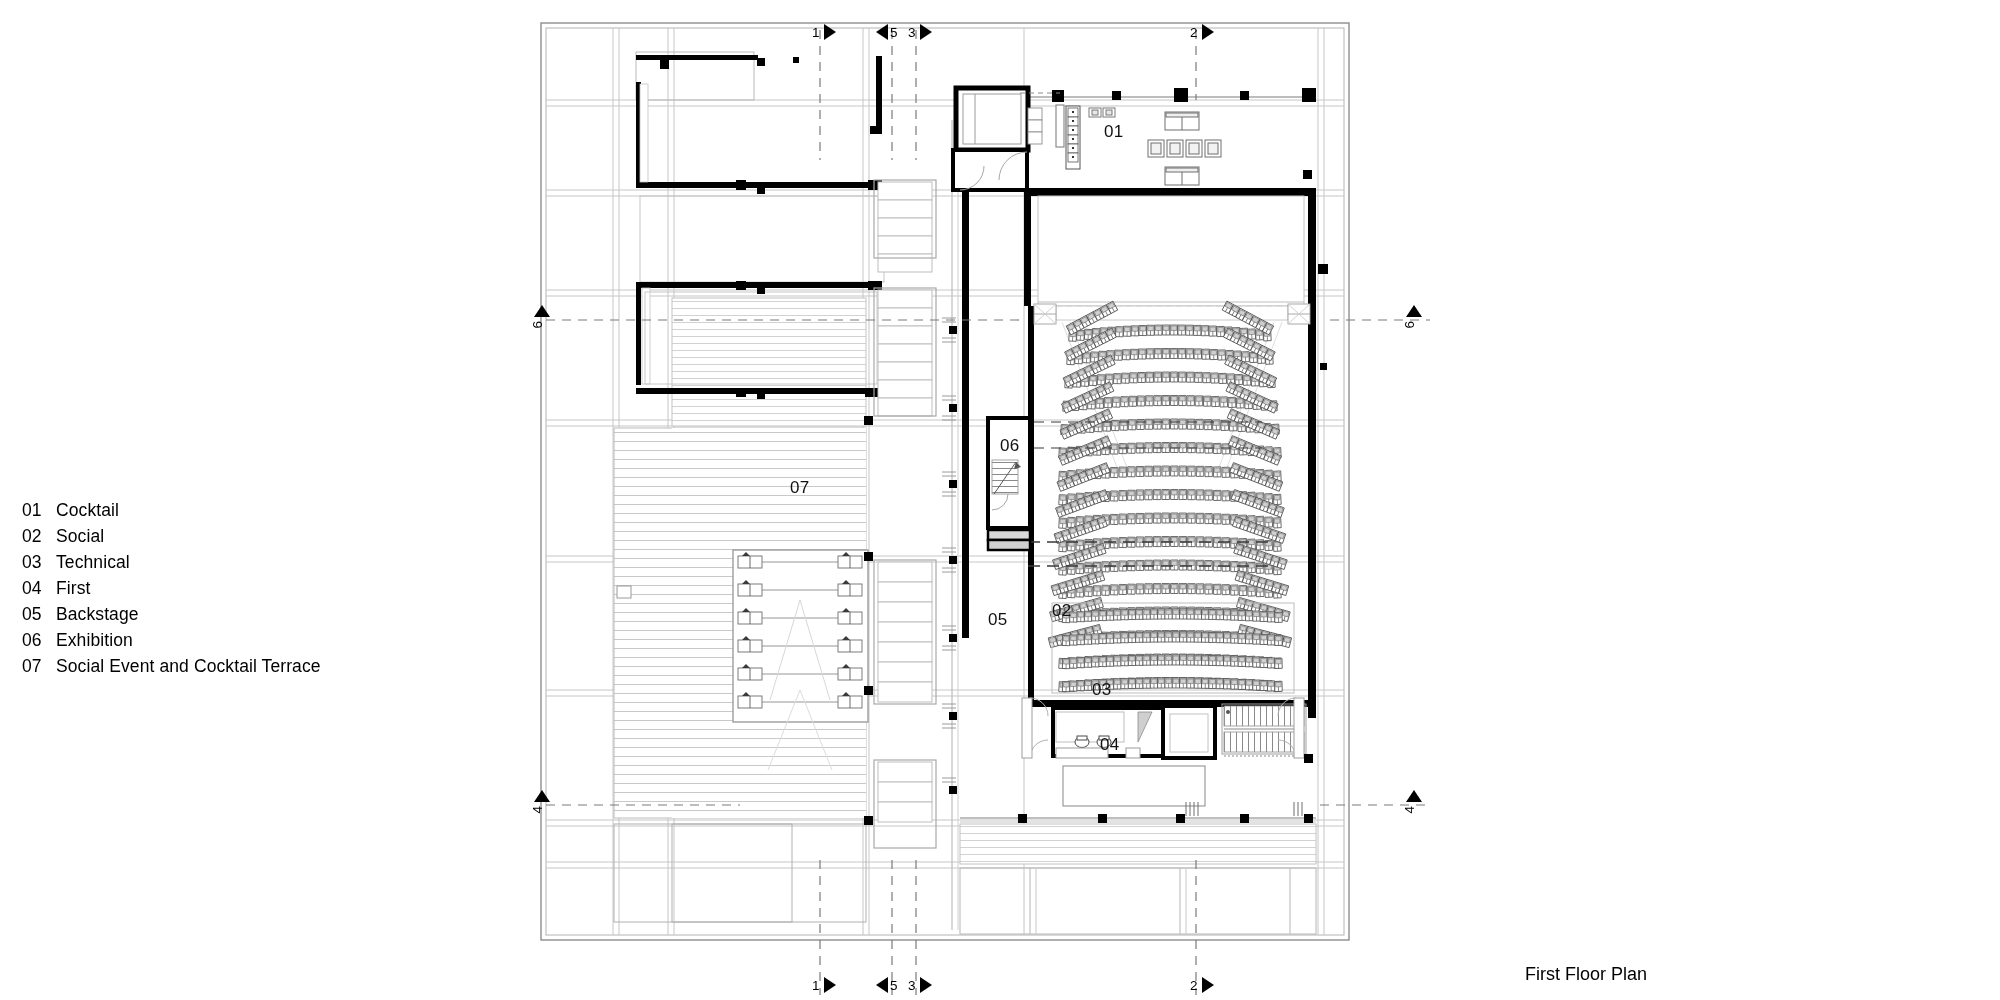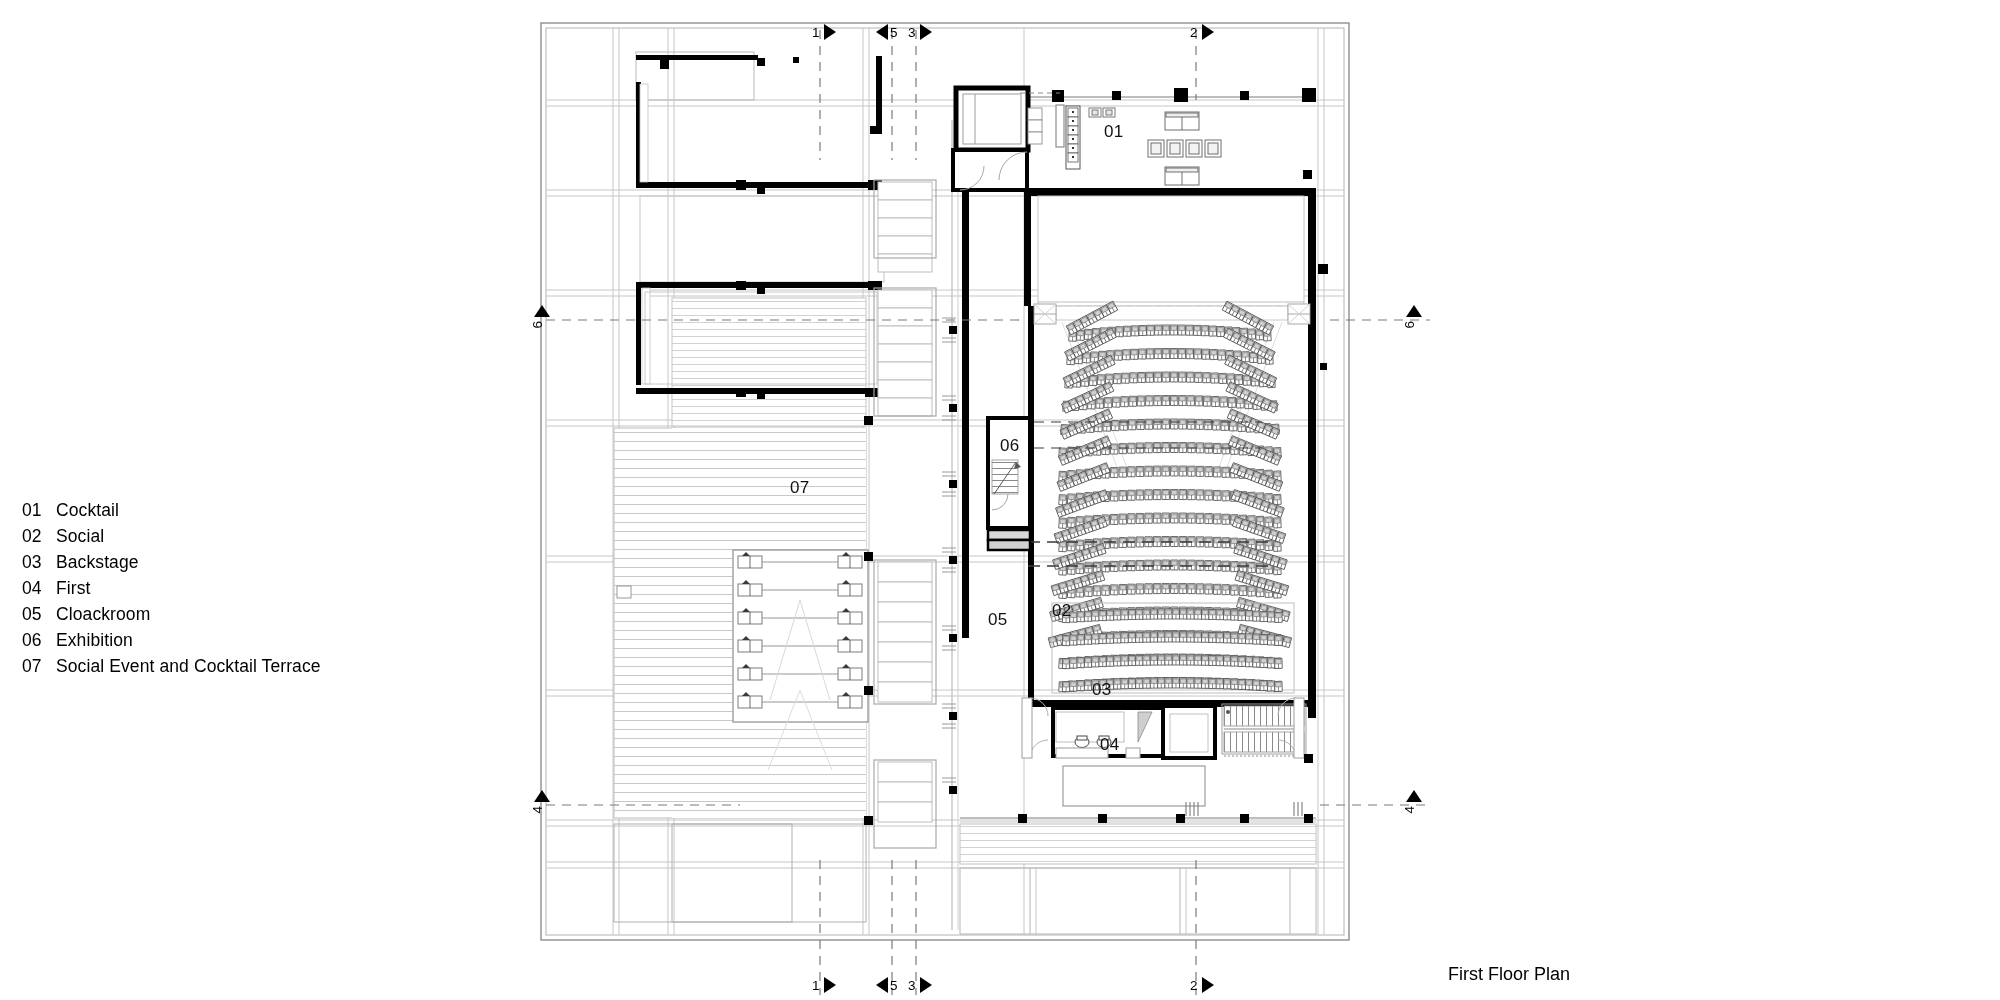--- a/index.html
+++ b/index.html
@@ -10,21 +10,21 @@
   }
   #root{position:absolute;left:0;top:0;width:2000px;height:1000px;}
 
   
   .legend{position:absolute;left:22px;top:500px;width:360px;}
   .legend-row{display:flex;align-items:baseline;height:26px;font-size:17.5px;letter-spacing:.1px;}
   .legend-num{width:34px;flex:none;}
   .legend-label{white-space:nowrap;}
 
   
-  .sheet-title{position:absolute;left:1448px;top:964px;font-size:18px;}
+  .sheet-title{position:absolute;left:1525px;top:964px;font-size:18px;}
 
   
   #plan{position:absolute;left:0;top:0;width:2000px;height:1000px;}
 
   
   .tag{position:absolute;font-size:17px;color:#111;letter-spacing:.4px;}
 
   
   .smark{position:absolute;font-size:13px;color:#000;}
   .smark .lbl{position:absolute;font-size:13.5px;line-height:1;}
@@ -43,29 +43,29 @@
     <div class="legend-row">
       <span class="legend-num">01</span>
       <span class="legend-label">Cocktail</span>
     </div>
     <div class="legend-row">
       <span class="legend-num">02</span>
       <span class="legend-label">Social</span>
     </div>
     <div class="legend-row">
       <span class="legend-num">03</span>
-      <span class="legend-label">Backstage</span>
+      <span class="legend-label">Technical</span>
     </div>
     <div class="legend-row">
       <span class="legend-num">04</span>
       <span class="legend-label">First</span>
     </div>
     <div class="legend-row">
       <span class="legend-num">05</span>
-      <span class="legend-label">Cloackroom</span>
+      <span class="legend-label">Backstage</span>
     </div>
     <div class="legend-row">
       <span class="legend-num">06</span>
       <span class="legend-label">Exhibition</span>
     </div>
     <div class="legend-row">
       <span class="legend-num">07</span>
       <span class="legend-label">Social Event and Cocktail Terrace</span>
     </div>
   </div>

